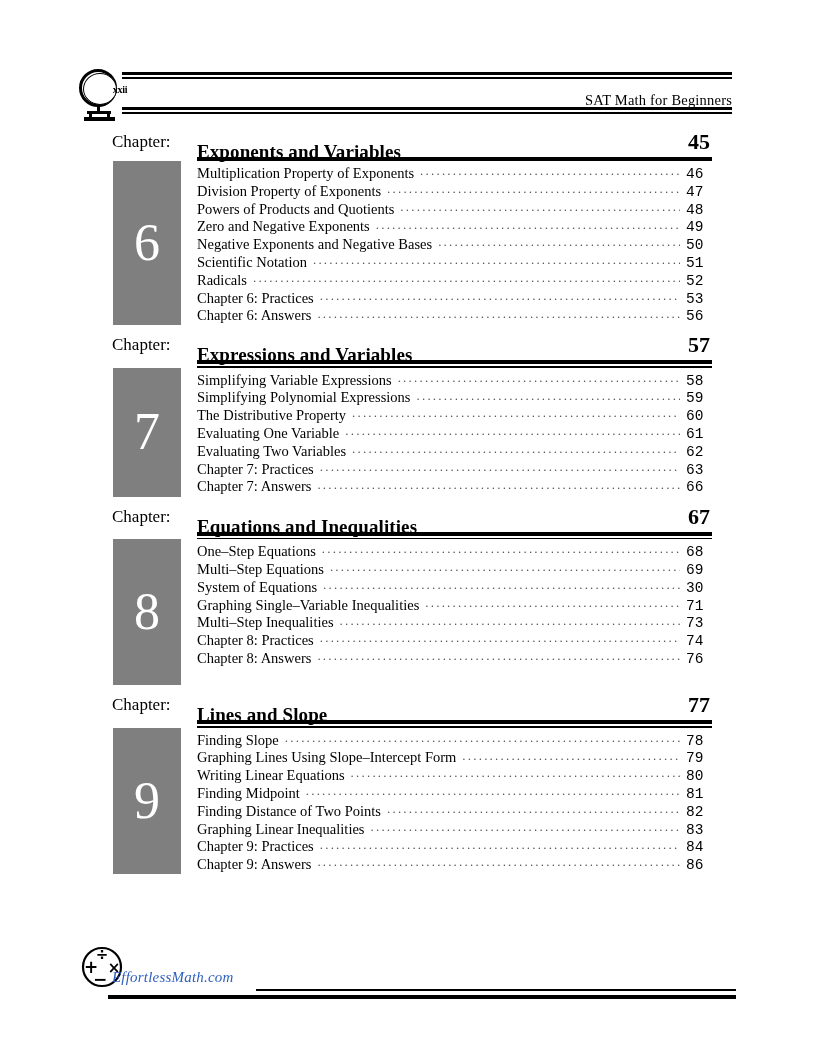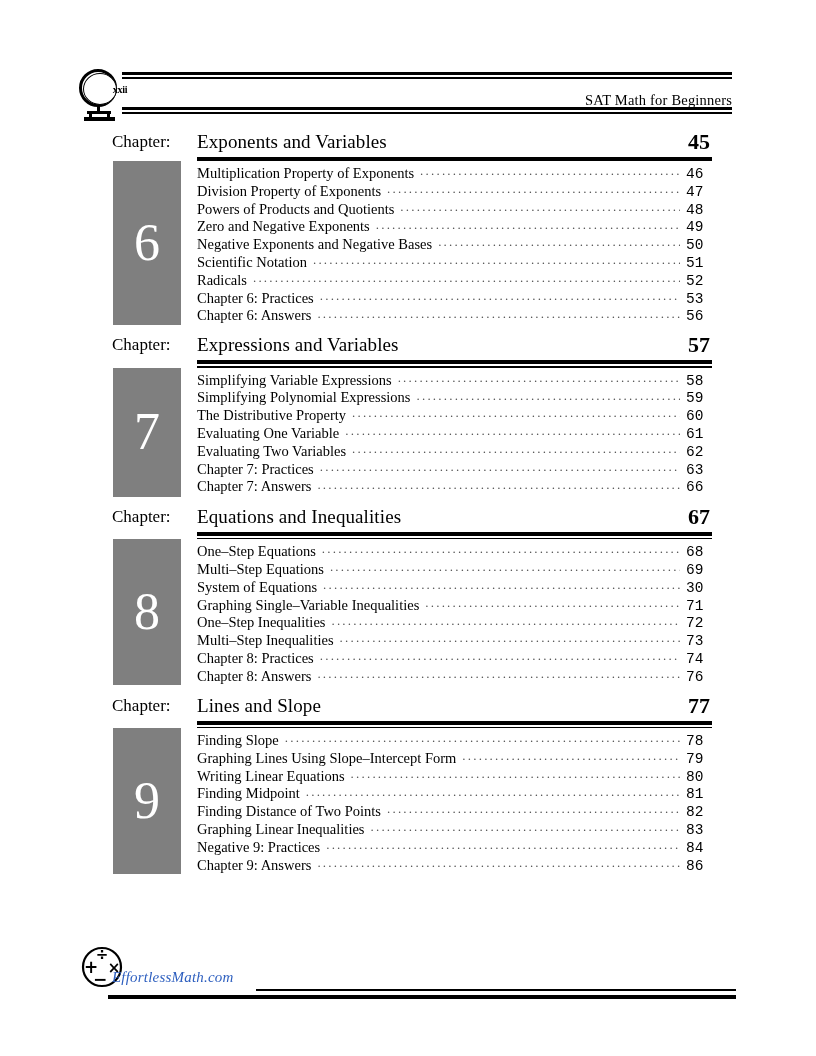--- a/index.html
+++ b/index.html
@@ -170,23 +170,23 @@
     left: 0px;
     top: 1px;
     width: 80px;
     text-align: left;
     font-size: 17px;
     line-height: 22px;
   }
   .chapter-title {
     position: absolute;
     left: 85px;
-    top: 0px;
+    top: 10px;
     font-size: 19px;
-    font-weight: normal;
+    font-weight: bold;
     line-height: 24px;
     letter-spacing: 0.1px;
   }
   .chapter-page {
     position: absolute;
     right: 2px;
     top: 0px;
     font-size: 22px;
     font-weight: bold;
     line-height: 24px;
@@ -497,25 +497,20 @@
               <span class="entry-title">System of Equations</span>
               <span class="entry-dots"></span>
               <span class="entry-page">30</span>
             </div>
             <div class="entry">
               <span class="entry-title">Graphing Single–Variable Inequalities</span>
               <span class="entry-dots"></span>
               <span class="entry-page">71</span>
             </div>
             <div class="entry">
-              <span class="entry-title">One–Step Inequalities</span>
-              <span class="entry-dots"></span>
-              <span class="entry-page">72</span>
-            </div>
-            <div class="entry">
               <span class="entry-title">Multi–Step Inequalities</span>
               <span class="entry-dots"></span>
               <span class="entry-page">73</span>
             </div>
             <div class="entry">
               <span class="entry-title">Chapter 8: Practices</span>
               <span class="entry-dots"></span>
               <span class="entry-page">74</span>
             </div>
             <div class="entry">
@@ -566,21 +561,21 @@
               <span class="entry-title">Finding Distance of Two Points</span>
               <span class="entry-dots"></span>
               <span class="entry-page">82</span>
             </div>
             <div class="entry">
               <span class="entry-title">Graphing Linear Inequalities</span>
               <span class="entry-dots"></span>
               <span class="entry-page">83</span>
             </div>
             <div class="entry">
-              <span class="entry-title">Negative 9: Practices</span>
+              <span class="entry-title">Chapter 9: Practices</span>
               <span class="entry-dots"></span>
               <span class="entry-page">84</span>
             </div>
             <div class="entry">
               <span class="entry-title">Chapter 9: Answers</span>
               <span class="entry-dots"></span>
               <span class="entry-page">86</span>
             </div>
           </div>
         </div>

